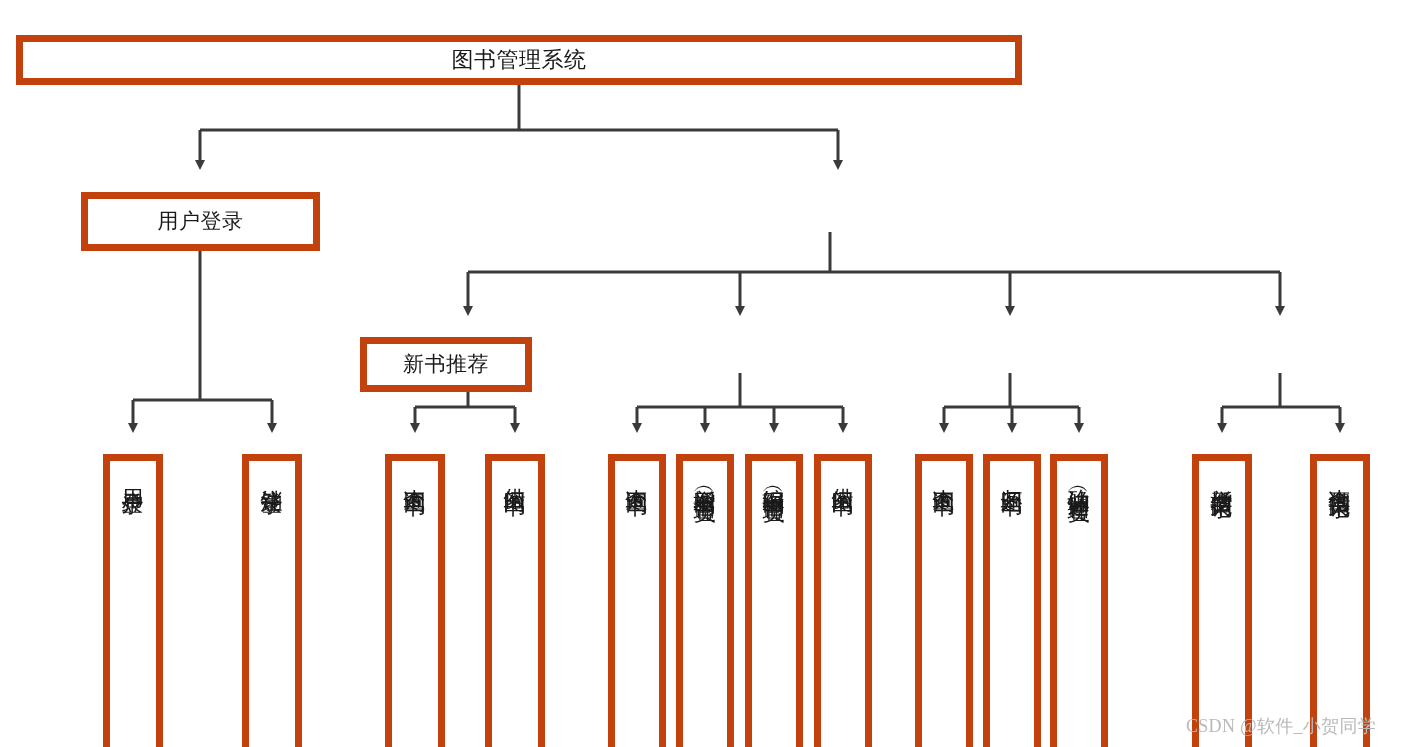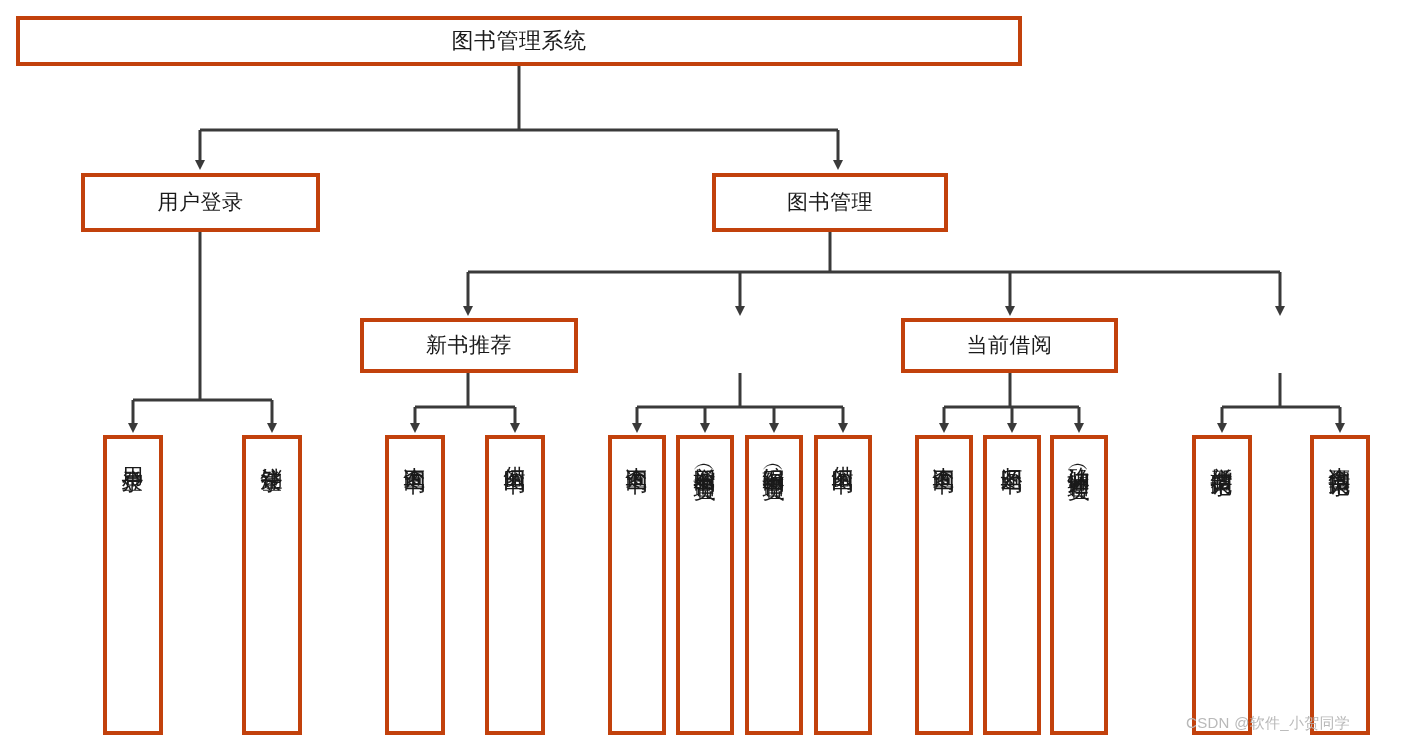--- a/index.html
+++ b/index.html
@@ -24,25 +24,26 @@
     left: 0;
     top: 0;
     width: 1405px;
     height: 747px;
     pointer-events: none;
   }
   .node {
     position: absolute;
     box-sizing: border-box;
     background: #ffffff;
-    border: 4px solid #c2410c;
+    border: 7px solid #c2410c;
     display: flex;
     align-items: center;
     justify-content: center;
     color: #1a1a1a;
+    margin-top: 19px;
   }
   .node .label {
     display: block;
     text-align: center;
     line-height: 1.18;
     letter-spacing: 0.5px;
   }
   .node.horiz .label {
     writing-mode: horizontal-tb;
     font-size: 21px;
@@ -57,25 +58,25 @@
     font-size: 22px;
     line-height: 1.05;
     letter-spacing: 2px;
     white-space: nowrap;
   }
   .node.root .label { font-size: 22px; }
   .watermark {
     position: absolute;
     left: 1186px;
     top: 714px;
-    font-size: 15px;
+    font-size: 18px;
     color: #b9b9b9;
     white-space: nowrap;
     letter-spacing: 0.3px;
-    font-family: Liberation Sans, sans-serif;
+    font-family: Liberation Serif, serif;
   }
 </style>
 </head>
 <body>
 
 <div id="diagram-root">
 
   <svg class="edges" viewBox="0 0 1405 747" xmlns="http://www.w3.org/2000/svg">
     <defs>
       <marker id="arrow" markerWidth="10" markerHeight="10" refX="5" refY="5" orient="auto-start-reverse" markerUnits="userSpaceOnUse">
@@ -126,29 +127,23 @@
     </g>
   </svg>
 
   <div class="node horiz root" id="node-root" style="left: 16px; top: 16px; width: 1006px; height: 50px;">
     <span class="label">图书管理系统</span>
   </div>
 
   <div class="node horiz" id="node-l2-0" style="left: 81px; top: 173px; width: 239px; height: 59px;">
     <span class="label">用户登录</span>
   </div>
-  <div class="node horiz" id="node-l2-1" style="left: 712px; top: 173px; width: 236px; height: 59px;">
-    <span class="label">图书管理</span>
-  </div>
 
-  <div class="node horiz" id="node-l3-0" style="left: 360px; top: 318px; width: 218px; height: 55px;">
+  <div class="node horiz" id="node-l3-0" style="left: 360px; top: 318px; width: 172px; height: 55px;">
     <span class="label">新书推荐</span>
-  </div>
-  <div class="node horiz" id="node-l3-2" style="left: 901px; top: 318px; width: 217px; height: 55px;">
-    <span class="label">当前借阅</span>
   </div>
 
   <div class="node vert" id="node-l4-0" style="left: 103px; top: 435px; width: 60px; height: 300px;">
     <span class="label">用户登录</span>
   </div>
   <div class="node vert" id="node-l4-1" style="left: 242px; top: 435px; width: 60px; height: 300px;">
     <span class="label">注销登录</span>
   </div>
   <div class="node vert" id="node-l4-2" style="left: 385px; top: 435px; width: 60px; height: 300px;">
     <span class="label">查询图书</span>

